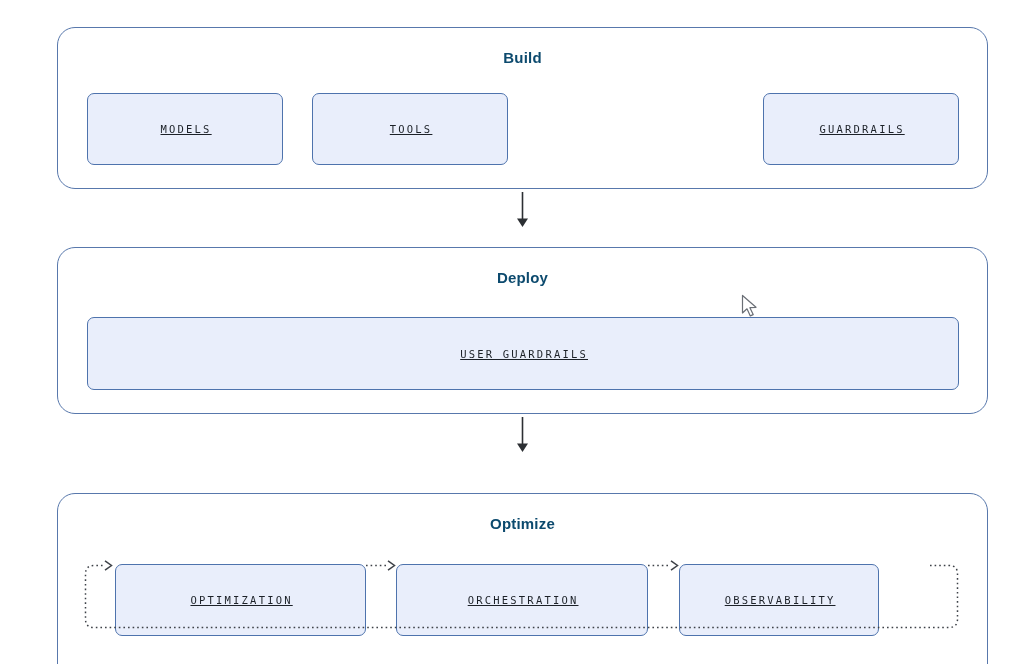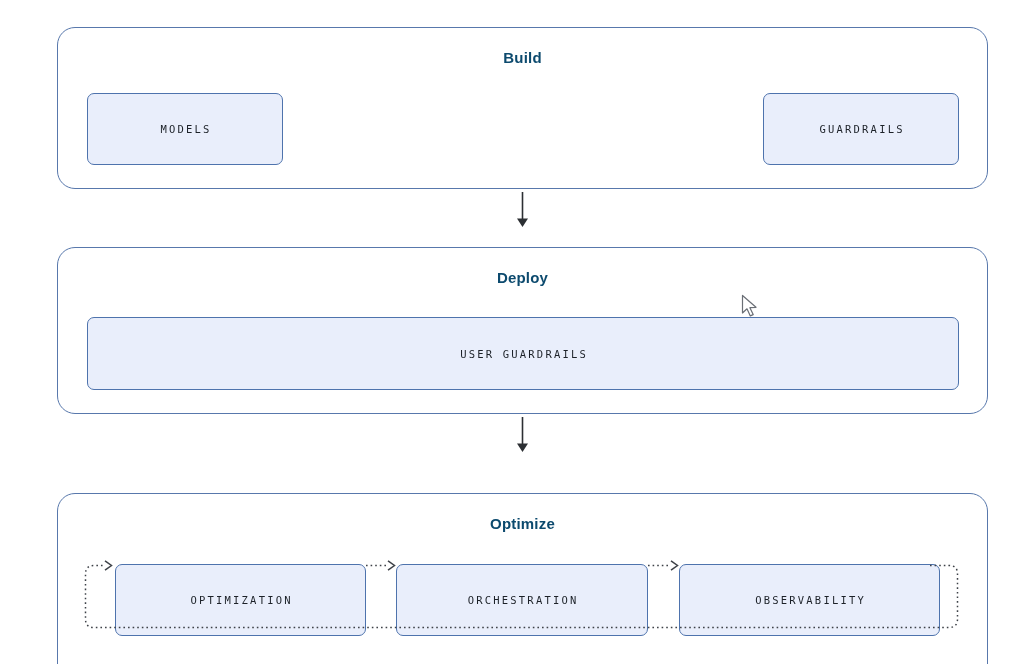--- a/index.html
+++ b/index.html
@@ -16,45 +16,47 @@
     position:absolute;top:21px;left:0;right:0;text-align:center;
     font-size:15px;font-weight:bold;color:#0c4a6e;letter-spacing:.2px;
   }
   .node{
     position:absolute;box-sizing:border-box;background:#e9eefb;
     border:1.5px solid #4e73ad;border-radius:7px;
     display:flex;align-items:center;justify-content:center;
     font-family:"DejaVu Sans Mono", monospace;font-size:10.5px;
     letter-spacing:2.2px;color:#1c2128;font-weight:500;
     text-indent:2.2px; 
+    text-decoration:underline;
   }
   
   #sec-build{left:57px;top:27px;width:931px;height:162px;}
   #sec-build .node{top:65px;width:196px;height:72px;}
   #node-models{left:29px;} #node-tools{left:254px;}
   #node-prompts{left:480px;} #node-guardrails{left:705px;}
   
   #sec-deploy{left:57px;top:247px;width:931px;height:167px;}
   #node-user-interface{left:29px;top:69px;width:872px;height:73px;}
   
   #sec-optimize{left:57px;top:459px;width:931px;height:193px;margin-top:34px;}
   #sec-optimize .node{top:70px;height:72px;}
   #node-optimization{left:57px;width:251px;}
   #node-orchestration{left:338px;width:252px;}
-  #node-observability{left:621px;width:261px;}
+  #node-observability{left:621px;width:200px;}
   svg.overlay{position:absolute;left:0;top:0;pointer-events:none;}
 </style>
 </head>
 <body>
 
 <div class="stage">
 
   <div class="container" id="sec-build">
     <div class="container-title">Build</div>
     <div class="node" id="node-models">MODELS</div>
+    <div class="node" id="node-tools">TOOLS</div>
     <div class="node" id="node-guardrails">GUARDRAILS</div>
   </div>
 
   <div class="container" id="sec-deploy">
     <div class="container-title">Deploy</div>
     <div class="node" id="node-user-interface">USER GUARDRAILS</div>
   </div>
 
   <div class="container" id="sec-optimize">
     <div class="container-title">Optimize</div>

